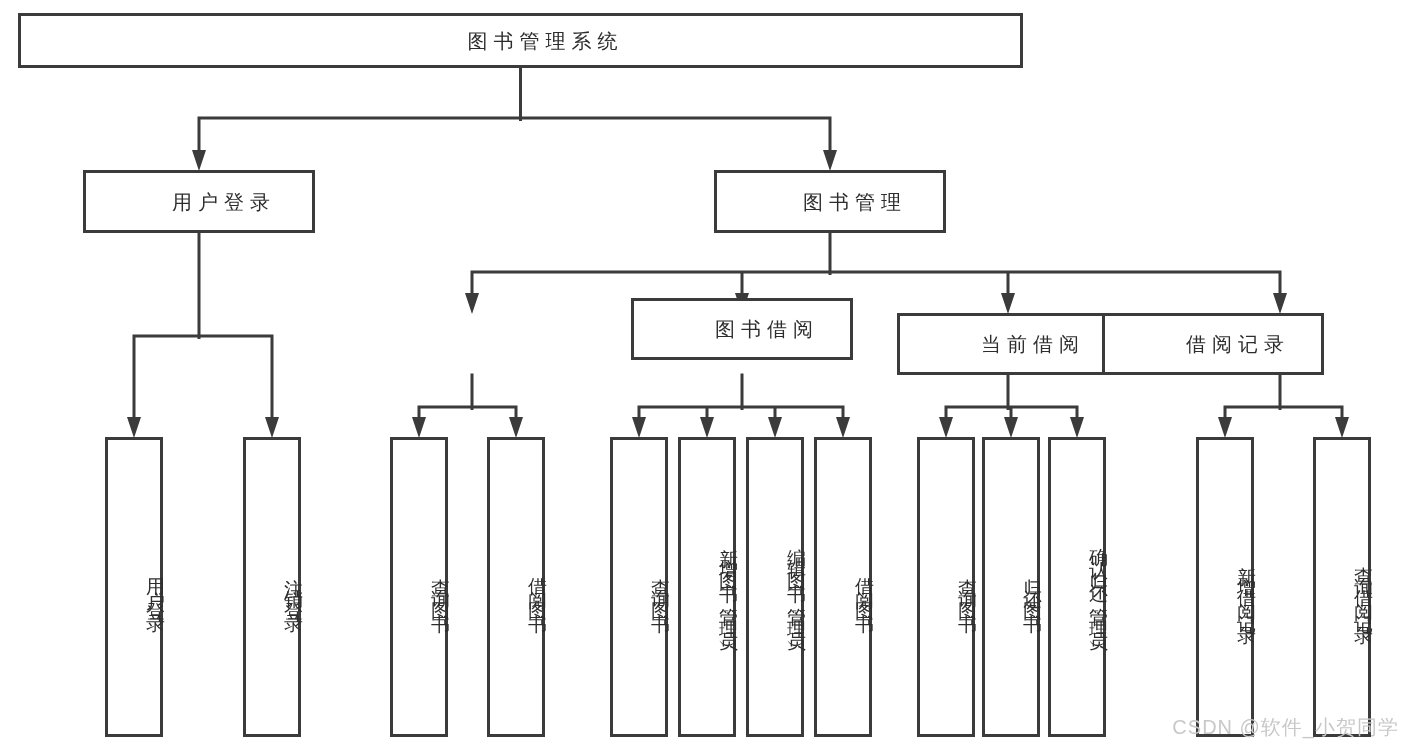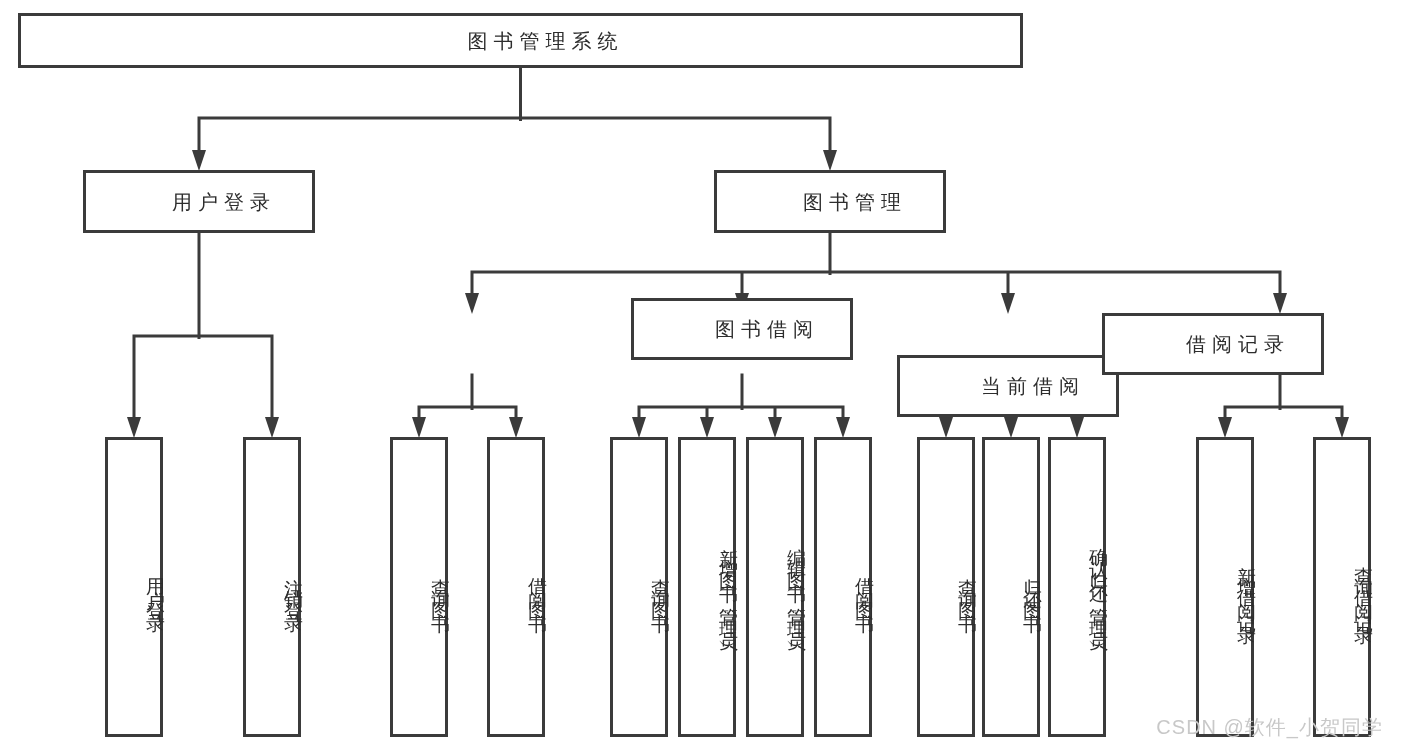--- a/index.html
+++ b/index.html
@@ -45,21 +45,21 @@
   .vlbl {
     writing-mode: vertical-rl;
     text-orientation: mixed;
     font-size: 19px;
     letter-spacing: 12px;
     line-height: 1;
     white-space: nowrap;
   }
   .watermark {
     position: absolute;
-    right: 22px;
+    right: 6px;
     bottom: 6px;
     font-size: 20px;
     letter-spacing: 1px;
     color: var(--watermark);
     z-index: 10;
     white-space: nowrap;
   }
 </style>
 </head>
 <body>
@@ -104,21 +104,21 @@
   <div class="box" style="left:83px; top:170px; width:232px; height:63px;">
     <span class="hlbl">用户登录</span>
   </div>
   <div class="box" style="left:714px; top:170px; width:232px; height:63px;">
     <span class="hlbl">图书管理</span>
   </div>
 
   <div class="box" style="left:631px; top:298px; width:222px; height:62px;">
     <span class="hlbl">图书借阅</span>
   </div>
-  <div class="box" style="left:897px; top:313px; width:222px; height:62px;margin-top:42px;">
+  <div class="box" style="left:897px; top:313px; width:222px; height:62px;">
     <span class="hlbl">当前借阅</span>
   </div>
   <div class="box" style="left:1102px; top:313px; width:222px; height:62px;">
     <span class="hlbl">借阅记录</span>
   </div>
 
   <div class="box" style="left:105px; top:437px; width:58px; height:300px;">
     <span class="vlbl">用户登录</span>
   </div>
   <div class="box" style="left:243px; top:437px; width:58px; height:300px;">

